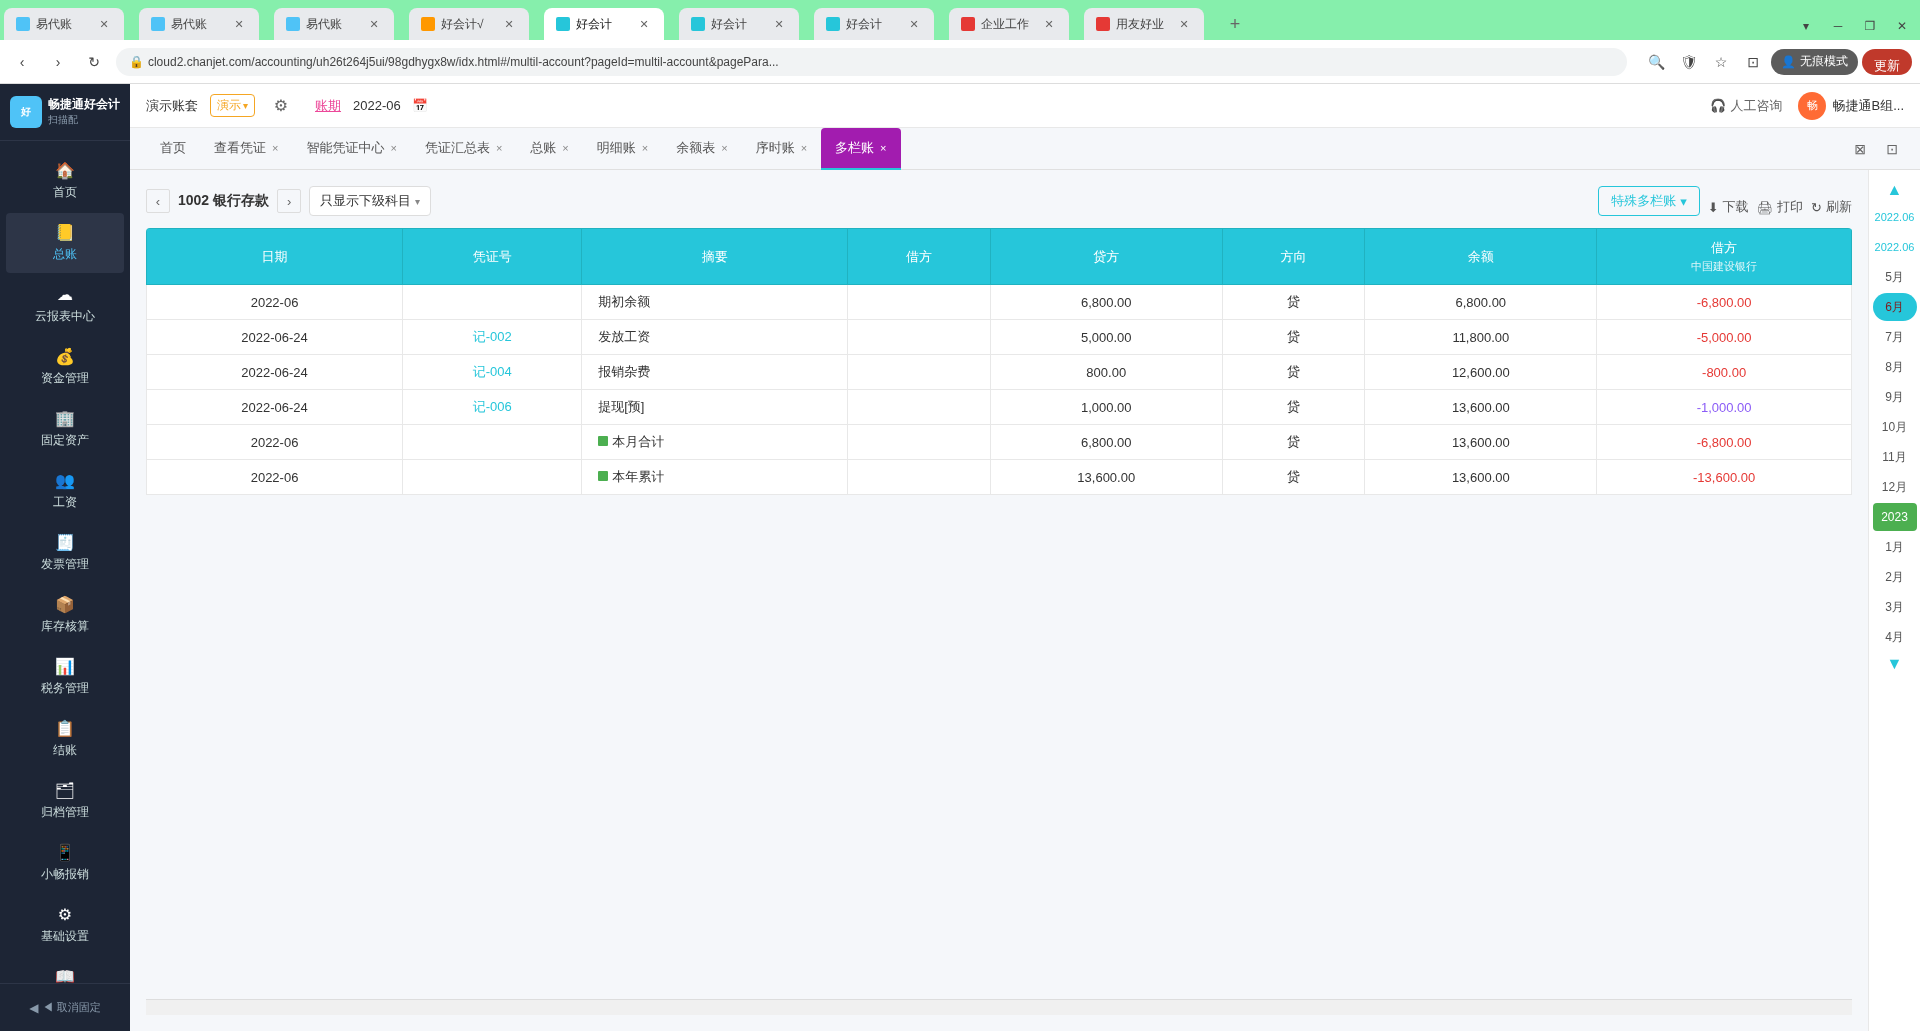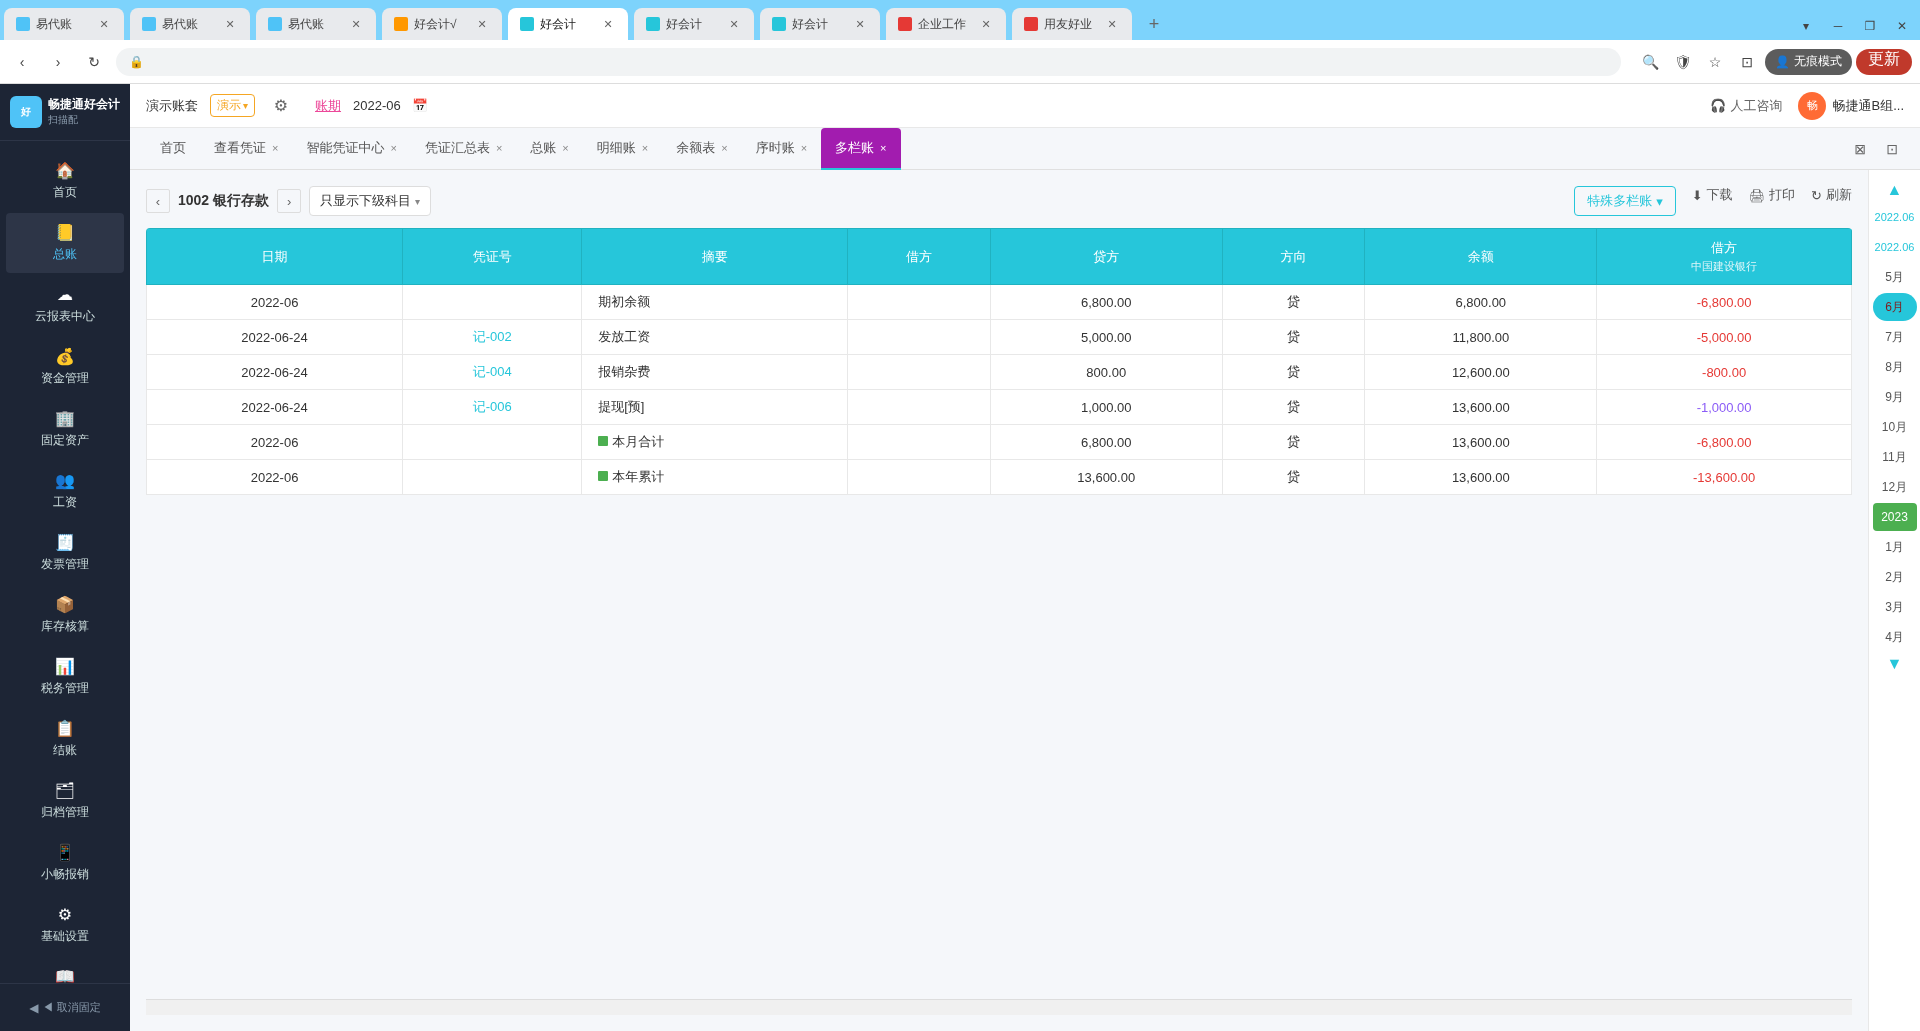--- a/index.html
+++ b/index.html
@@ -1,32 +1,32 @@
 <!DOCTYPE html>
 <html><head>
   <meta charset="utf-8">
   <style>
     * { margin: 0; padding: 0; box-sizing: border-box; }
     body { font-family: 'Microsoft YaHei', Arial, sans-serif; font-size: 13px; background: #f0f2f5; overflow: hidden; width: 1920px; height: 1031px; }
-    .tab-bar { display: flex; align-items: flex-end; height: 40px; background: #7dd3fc; padding: 0 4px; gap: 6px; }
+    .tab-bar { display: flex; align-items: flex-end; height: 40px; background: #86efac; padding: 0 4px; gap: 15px; }
     .tab { display: flex; align-items: center; height: 32px; padding: 0 12px; border-radius: 8px 8px 0 0; font-size: 12px; gap: 6px; min-width: 120px; max-width: 160px; cursor: pointer; background: #e8eaed; color: #444; }
     .tab.active { background: #fff; color: #222; }
     .tab .tab-icon { width: 14px; height: 14px; border-radius: 2px; flex-shrink: 0; }
     .tab .tab-close { margin-left: auto; width: 16px; height: 16px; display: flex; align-items: center; justify-content: center; border-radius: 50%; font-size: 11px; color: #666; }
     .tab-new { width: 32px; height: 32px; display: flex; align-items: center; justify-content: center; font-size: 18px; color: #666; cursor: pointer; }
     .tab-controls { margin-left: auto; display: flex; align-items: center; gap: 4px; }
     .tab-ctrl-btn { width: 28px; height: 28px; display: flex; align-items: center; justify-content: center; font-size: 12px; color: #444; cursor: pointer; }
 
     .address-bar { display: flex; align-items: center; height: 44px; background: #fff; border-bottom: 1px solid #ddd; padding: 0 8px; gap: 8px; }
     .nav-btn { width: 28px; height: 28px; display: flex; align-items: center; justify-content: center; border-radius: 50%; font-size: 14px; color: #444; cursor: pointer; }
     .url-bar { flex: 1; height: 28px; background: #f1f3f4; border-radius: 14px; display: flex; align-items: center; padding: 0 12px; font-size: 12px; color: #444; border: 1px solid transparent; }
     .browser-actions { display: flex; align-items: center; gap: 4px; margin-left: 8px; }
     .browser-action-btn { width: 28px; height: 28px; display: flex; align-items: center; justify-content: center; border-radius: 50%; font-size: 14px; color: #444; cursor: pointer; }
     .no-trace-btn { background: #5c5c5c; color: #fff; border-radius: 14px; padding: 0 10px; height: 26px; font-size: 12px; display: flex; align-items: center; gap: 4px; cursor: pointer; }
-    .update-btn { background: #c0392b; color: #fff; border-radius: 14px; padding: 0 12px; height: 26px; font-size: 16px; display: flex; align-items: flex-start; cursor: pointer; }
+    .update-btn { background: #c0392b; color: #fff; border-radius: 14px; padding: 0 12px; height: 26px; font-size: 13px; display: flex; align-items: flex-end; cursor: pointer; }
 
     
     .app-container { display: flex; width: 100%; height: calc(1031px - 84px); }
 
     
     .sidebar { width: 130px; background: #1d2535; color: #fff; display: flex; flex-direction: column; height: 100%; flex-shrink: 0; }
     .sidebar-logo { padding: 12px 10px; border-bottom: 1px solid #2d3547; }
     .sidebar-logo-inner { display: flex; align-items: center; gap: 6px; }
     .logo-icon { width: 32px; height: 32px; background: #4fc3f7; border-radius: 6px; display: flex; align-items: center; justify-content: center; font-size: 10px; color: #fff; font-weight: bold; }
     .logo-text { font-size: 12px; font-weight: bold; color: #fff; line-height: 1.3; }
@@ -69,21 +69,21 @@
     .book-content { flex: 1; display: flex; overflow: hidden; }
     .book-main { flex: 1; display: flex; flex-direction: column; overflow: hidden; padding: 16px; }
 
     
     .account-nav { display: flex; align-items: center; gap: 8px; margin-bottom: 12px; }
     .account-nav-prev { width: 24px; height: 24px; display: flex; align-items: center; justify-content: center; cursor: pointer; color: #666; border: 1px solid #ddd; border-radius: 2px; }
     .account-code { font-size: 14px; font-weight: bold; color: #333; }
     .account-nav-next { width: 24px; height: 24px; display: flex; align-items: center; justify-content: center; cursor: pointer; color: #666; border: 1px solid #ddd; border-radius: 2px; }
     .sub-filter { border: 1px solid #ddd; border-radius: 4px; padding: 0 10px; height: 30px; display: flex; align-items: center; gap: 4px; background: #fff; cursor: pointer; font-size: 13px; color: #333; }
     .sub-filter-arrow { font-size: 10px; color: #888; }
-    .account-toolbar-right { margin-left: auto; display: flex; align-items: flex-start; gap: 16px; }
+    .account-toolbar-right { margin-left: auto; display: flex; align-items: flex-end; gap: 8px; }
     .special-multi-btn { border: 1px solid #26c6da; color: #26c6da; border-radius: 4px; padding: 0 12px; height: 30px; display: flex; align-items: center; gap: 4px; cursor: pointer; font-size: 13px; }
     .download-btn, .print-btn, .refresh-btn { display: flex; align-items: center; gap: 4px; color: #555; cursor: pointer; font-size: 13px; }
 
     
     .ledger-table-wrapper { flex: 1; overflow: auto; border-radius: 4px; }
     .ledger-table { width: 100%; border-collapse: collapse; background: #fff; }
     .ledger-table thead tr { background: #26c6da; color: #fff; }
     .ledger-table th { padding: 10px 12px; font-size: 13px; font-weight: normal; text-align: center; border: 1px solid #20b2c0; white-space: nowrap; }
     .ledger-table td { padding: 8px 12px; font-size: 13px; color: #333; border: 1px solid #e8e8e8; text-align: center; }
     .voucher-link { color: #26c6da; cursor: pointer; text-decoration: none; }
@@ -161,20 +161,21 @@
       <div class="tab-ctrl-btn">✕</div>
     </div>
   </div>
 
   <div class="address-bar">
     <div class="nav-btn">‹</div>
     <div class="nav-btn">›</div>
     <div class="nav-btn">↻</div>
     <div class="url-bar">
       <span style="color:#666;margin-right:4px;">🔒</span>
+      <span>cloud2.chanjet.com/accounting/uh26t264j5ui/98gdhygx8w/idx.html#/multil-account?pageId=multil-account&amp;pagePara...</span>
     </div>
     <div class="browser-actions">
       <div class="browser-action-btn">🔍</div>
       <div class="browser-action-btn">🛡</div>
       <div class="browser-action-btn">☆</div>
       <div class="browser-action-btn">⊡</div>
       <div class="no-trace-btn">
         <span>👤</span>
         <span>无痕模式</span>
       </div>

